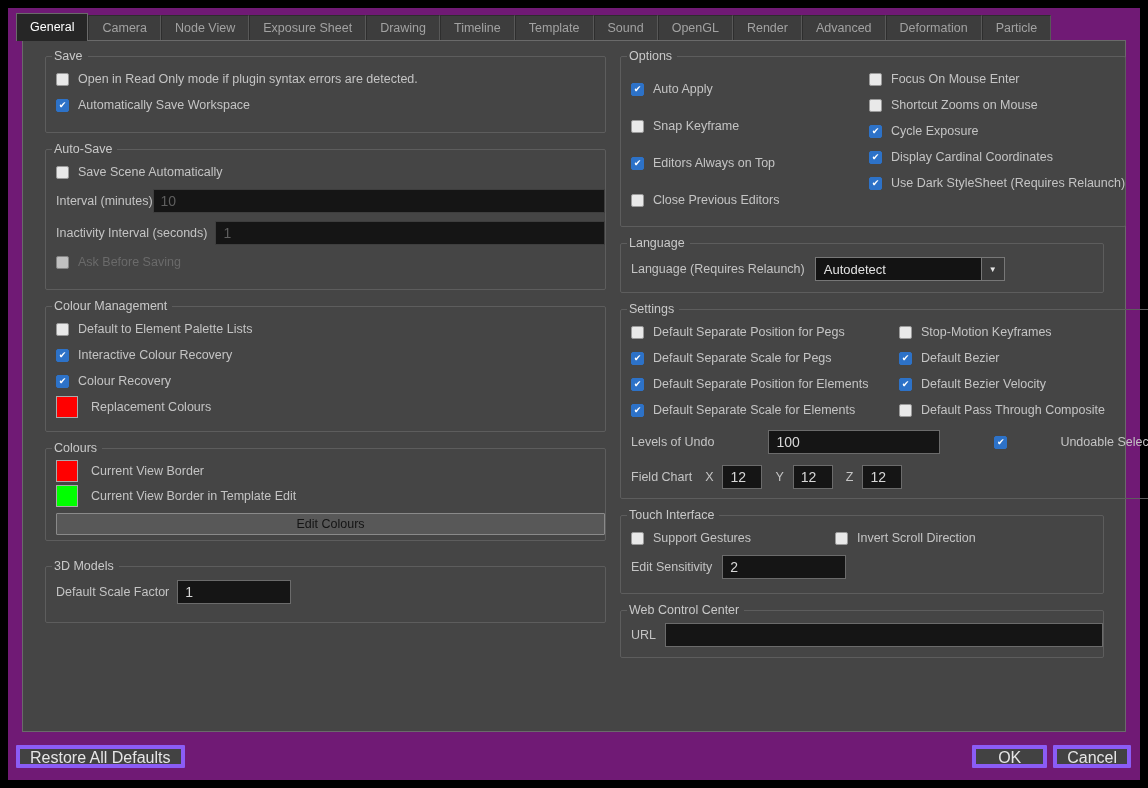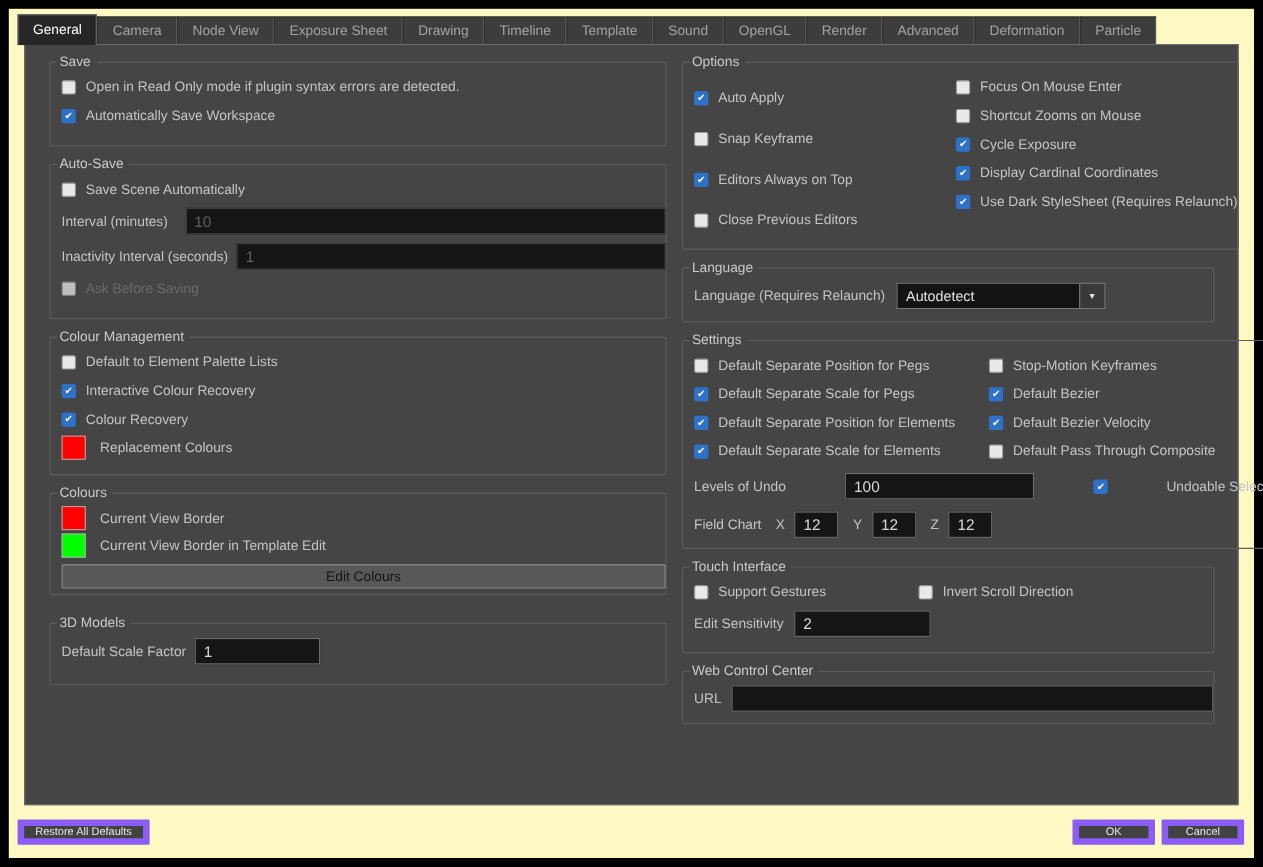--- a/index.html
+++ b/index.html
@@ -1,17 +1,17 @@
 <!DOCTYPE html>
 <html><head>
 <meta charset="utf-8">
 <style>
   * { box-sizing: border-box; margin: 0; padding: 0; }
   html,body { width:1148px; height:788px; background:#000; font-family:"Liberation Sans", sans-serif; }
-  .dialog { position:absolute; left:8px; top:8px; width:1132px; height:772px; background:#fef9c3; display:flex; flex-direction:column; }
+  .dialog { position:absolute; left:8px; top:8px; width:1132px; height:772px; background:#701a75; display:flex; flex-direction:column; }
 
   
   .tabbar { height:32px; display:flex; align-items:flex-end; padding-left:8px; }
   .tab { height:25px; line-height:24px; padding:0 13px; font-size:12.5px; color:#a2a2a2; background:#3d3d3d;
          border:1px solid #2e2e2e; border-bottom:none; border-right:1px solid #585858; cursor:default; white-space:nowrap; }
   .tab.selected { height:28px; line-height:27px; background:#262626; color:#ffffff; border:1px solid #6a6a6a; border-bottom:none;
                   position:relative; z-index:2; margin-bottom:-1px; }
 
   
   .pane { flex:0 0 692px; border:1px solid #6a6a6a; margin:0 14px 0 14px; background:#454545; position:relative; z-index:1;
@@ -37,21 +37,21 @@
   input.txt { background:#151515; border:1px solid #6b6b6b; color:#d8d8d8; font-family:"Liberation Sans",sans-serif;
               font-size:14px; height:24px; padding:0 7px; outline:none; }
   input.txt.disabled { color:#5f5f5f; border-color:#3e3e3e; }
   .grow { flex:1; min-width:0; }
   .small { width:40px; height:23px; }
 
   
   .swatch { width:22px; height:22px; border:1px solid #aaaaaa; margin-right:13px; flex:0 0 22px; }
 
   
-  .btn { background:#424242; border:6px solid #8b5cf6; border-radius:1px; color:#e6e6e6; font-size:10px;
+  .btn { background:#424242; border:4px solid #8b5cf6; border-radius:1px; color:#e6e6e6; font-size:16px;
          height:23px; padding:0 10px; font-family:"Liberation Sans",sans-serif; }
   .btn.wide { min-width:75px; }
   .btn-light { width:100%; height:22px; background:#585858; border:1px solid #8a8a8a; border-radius:1px;
                color:#141414; font-size:12.5px; font-family:"Liberation Sans",sans-serif; margin-top:5px; }
 
   
   .combo { display:flex; height:24px; margin-left:10px; }
   .combo-text { width:166px; background:#131313; border:1px solid #777; border-right:none; color:#e2e2e2;
                 font-size:13px; padding:0 8px; display:flex; align-items:center; }
   .combo-btn { width:24px; background:#3a3a3a; border:1px solid #777; color:#e6e6e6; font-size:8px;
@@ -118,21 +118,21 @@
         </div>
       </fieldset>
 
       <fieldset style="height:148px;">
         <legend>Auto-Save</legend>
         <div class="row">
           <span class="cb"></span>
           <span class="lbl">Save Scene Automatically</span>
         </div>
         <div class="row" style="height:32px;">
-          <span class="lbl" style="margin-right:16px;">Interval (minutes)</span>
+          <span class="lbl" style="margin-right:0;">Interval (minutes)</span>
           <input class="txt grow disabled" value="10" style="">
         </div>
         <div class="row" style="height:32px;">
           <span class="lbl" style="margin-right:8px;">Inactivity Interval (seconds)</span>
           <input class="txt grow disabled" value="1" style="">
         </div>
         <div class="row">
           <span class="cb dim"></span>
           <span class="lbl dim">Ask Before Saving</span>
         </div>

